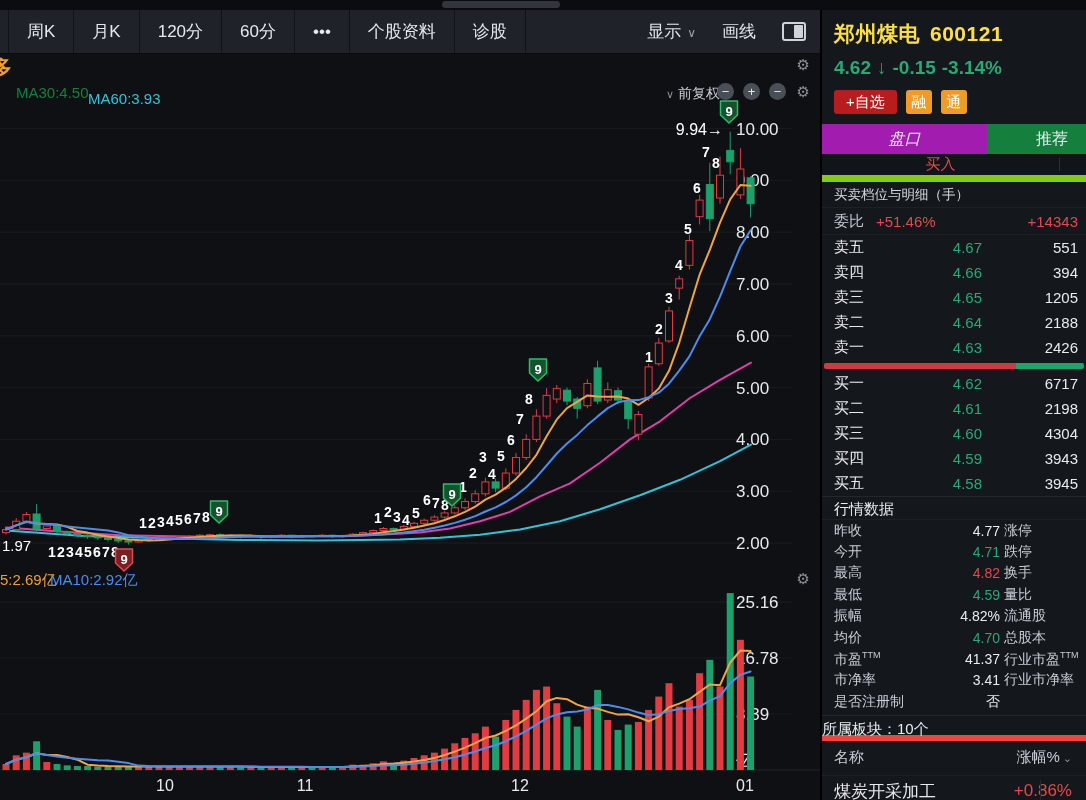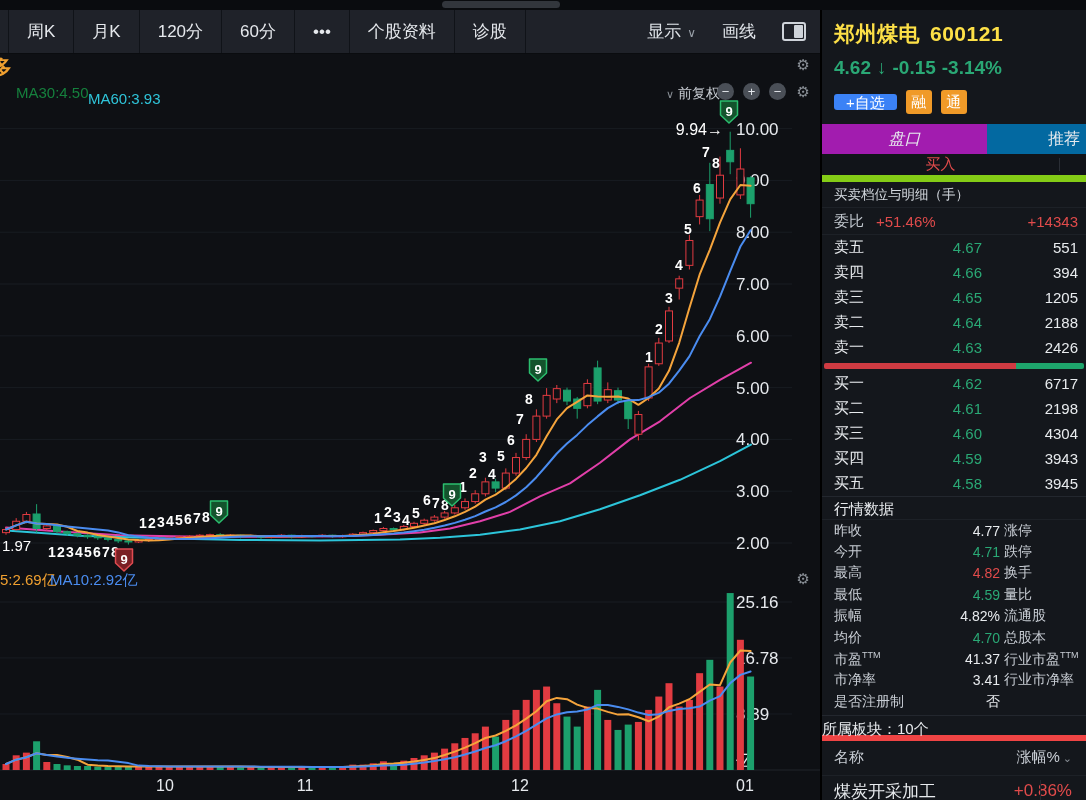--- a/index.html
+++ b/index.html
@@ -47,28 +47,28 @@
 
   
   .rpanel { position:absolute; left:820px; top:10px; width:266px; height:790px; background:#14171c;
             border-left:2px solid #000; color:#e8ebee; overflow:hidden; }
   .rq { padding:10px 12px 0 12px; }
   .rq-name { font-size:21px; font-weight:bold; color:#fde047; letter-spacing:.5px; }
   .rq-name .code { font-weight:bold; margin-left:10px; }
   .rq-price { margin-top:9px; font-size:19px; color:#2aa875; font-weight:bold; }
   .rq-price span { margin-right:6px; }
   .rq-btns { margin-top:10px; display:flex; align-items:center; gap:9px; height:26px; }
-  .btn-watch { background:#3b82f6; color:#fff; font-size:15px; border:none; border-radius:3px;
-               height:16px; padding:0 12px; cursor:pointer; }
+  .btn-watch { background:#b91c1c; color:#fff; font-size:15px; border:none; border-radius:3px;
+               height:24px; padding:0 12px; cursor:pointer; }
   .badge { background:#f09a28; color:#fff; font-size:15px; width:26px; height:24px; border-radius:3px;
            display:flex; align-items:center; justify-content:center; }
   .rtabs { margin-top:9px; display:flex; height:30px; }
   .rtab { flex:1; display:flex; align-items:center; justify-content:center; font-size:16px; color:#e6e9ed; cursor:pointer; }
   .rtab.active { background:#a21caf; flex:0 0 165px;font-style:italic; }
-  .rtab.right { background:#0369a1; justify-content:flex-end; padding-right:6px; }
+  .rtab.right { background:#15803d; justify-content:flex-end; padding-right:18px; }
   .subtabs { height:28px; display:flex; align-items:center; border-bottom:7px solid #84cc16; position:relative; background:#111419; }
   .subtab-buy { width:237px; text-align:center; color:#e04b4b; font-size:15px; cursor:pointer; }
   .subtabs .vdiv { position:absolute; left:237px; top:4px; bottom:4px; width:1px; background:#2a2e35; }
   .ob-title { height:26px; line-height:26px; padding-left:12px; font-size:13.5px; color:#d5dae0; border-bottom:1px solid #1d2127; }
   .weibi { height:27px; display:flex; align-items:center; padding:0 8px 0 12px; font-size:15px; border-bottom:1px solid #1d2127; }
   .weibi .lab { color:#c3c9d0; }
   .weibi .val { color:#e04b4b; margin-left:12px; }
   .weibi .diff { color:#e04b4b; margin-left:auto; }
   .ob-row { height:25px; display:flex; align-items:center; padding:0 8px 0 12px; font-size:15px; cursor:pointer; }
   .ob-row .lab { width:52px; color:#e8ebee; }

